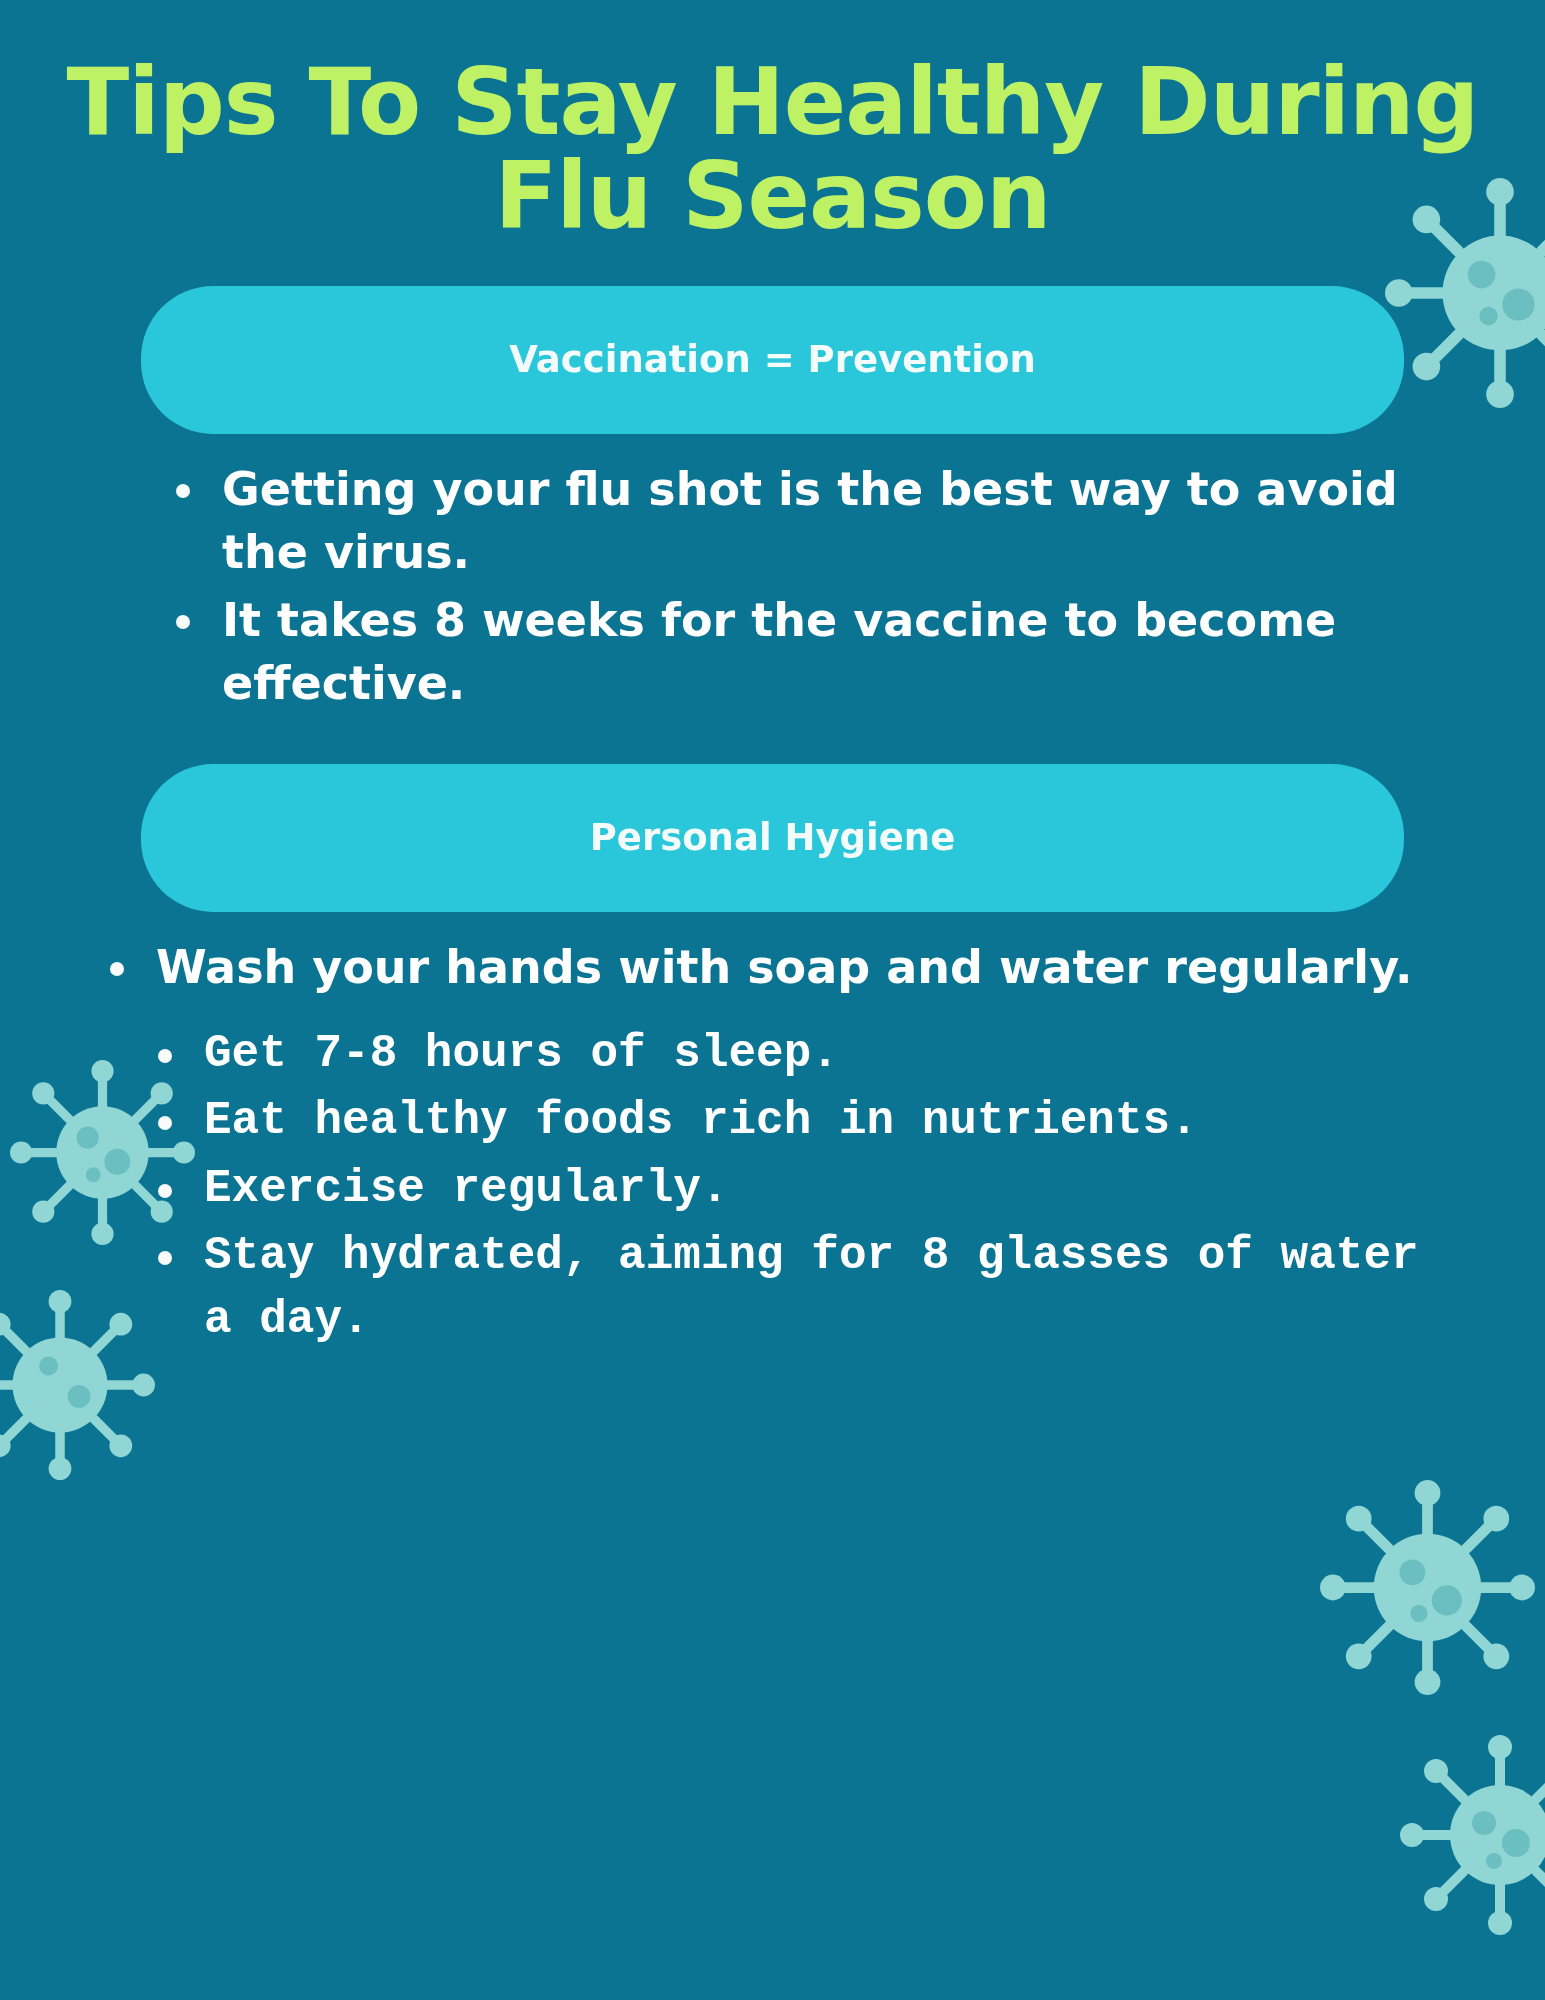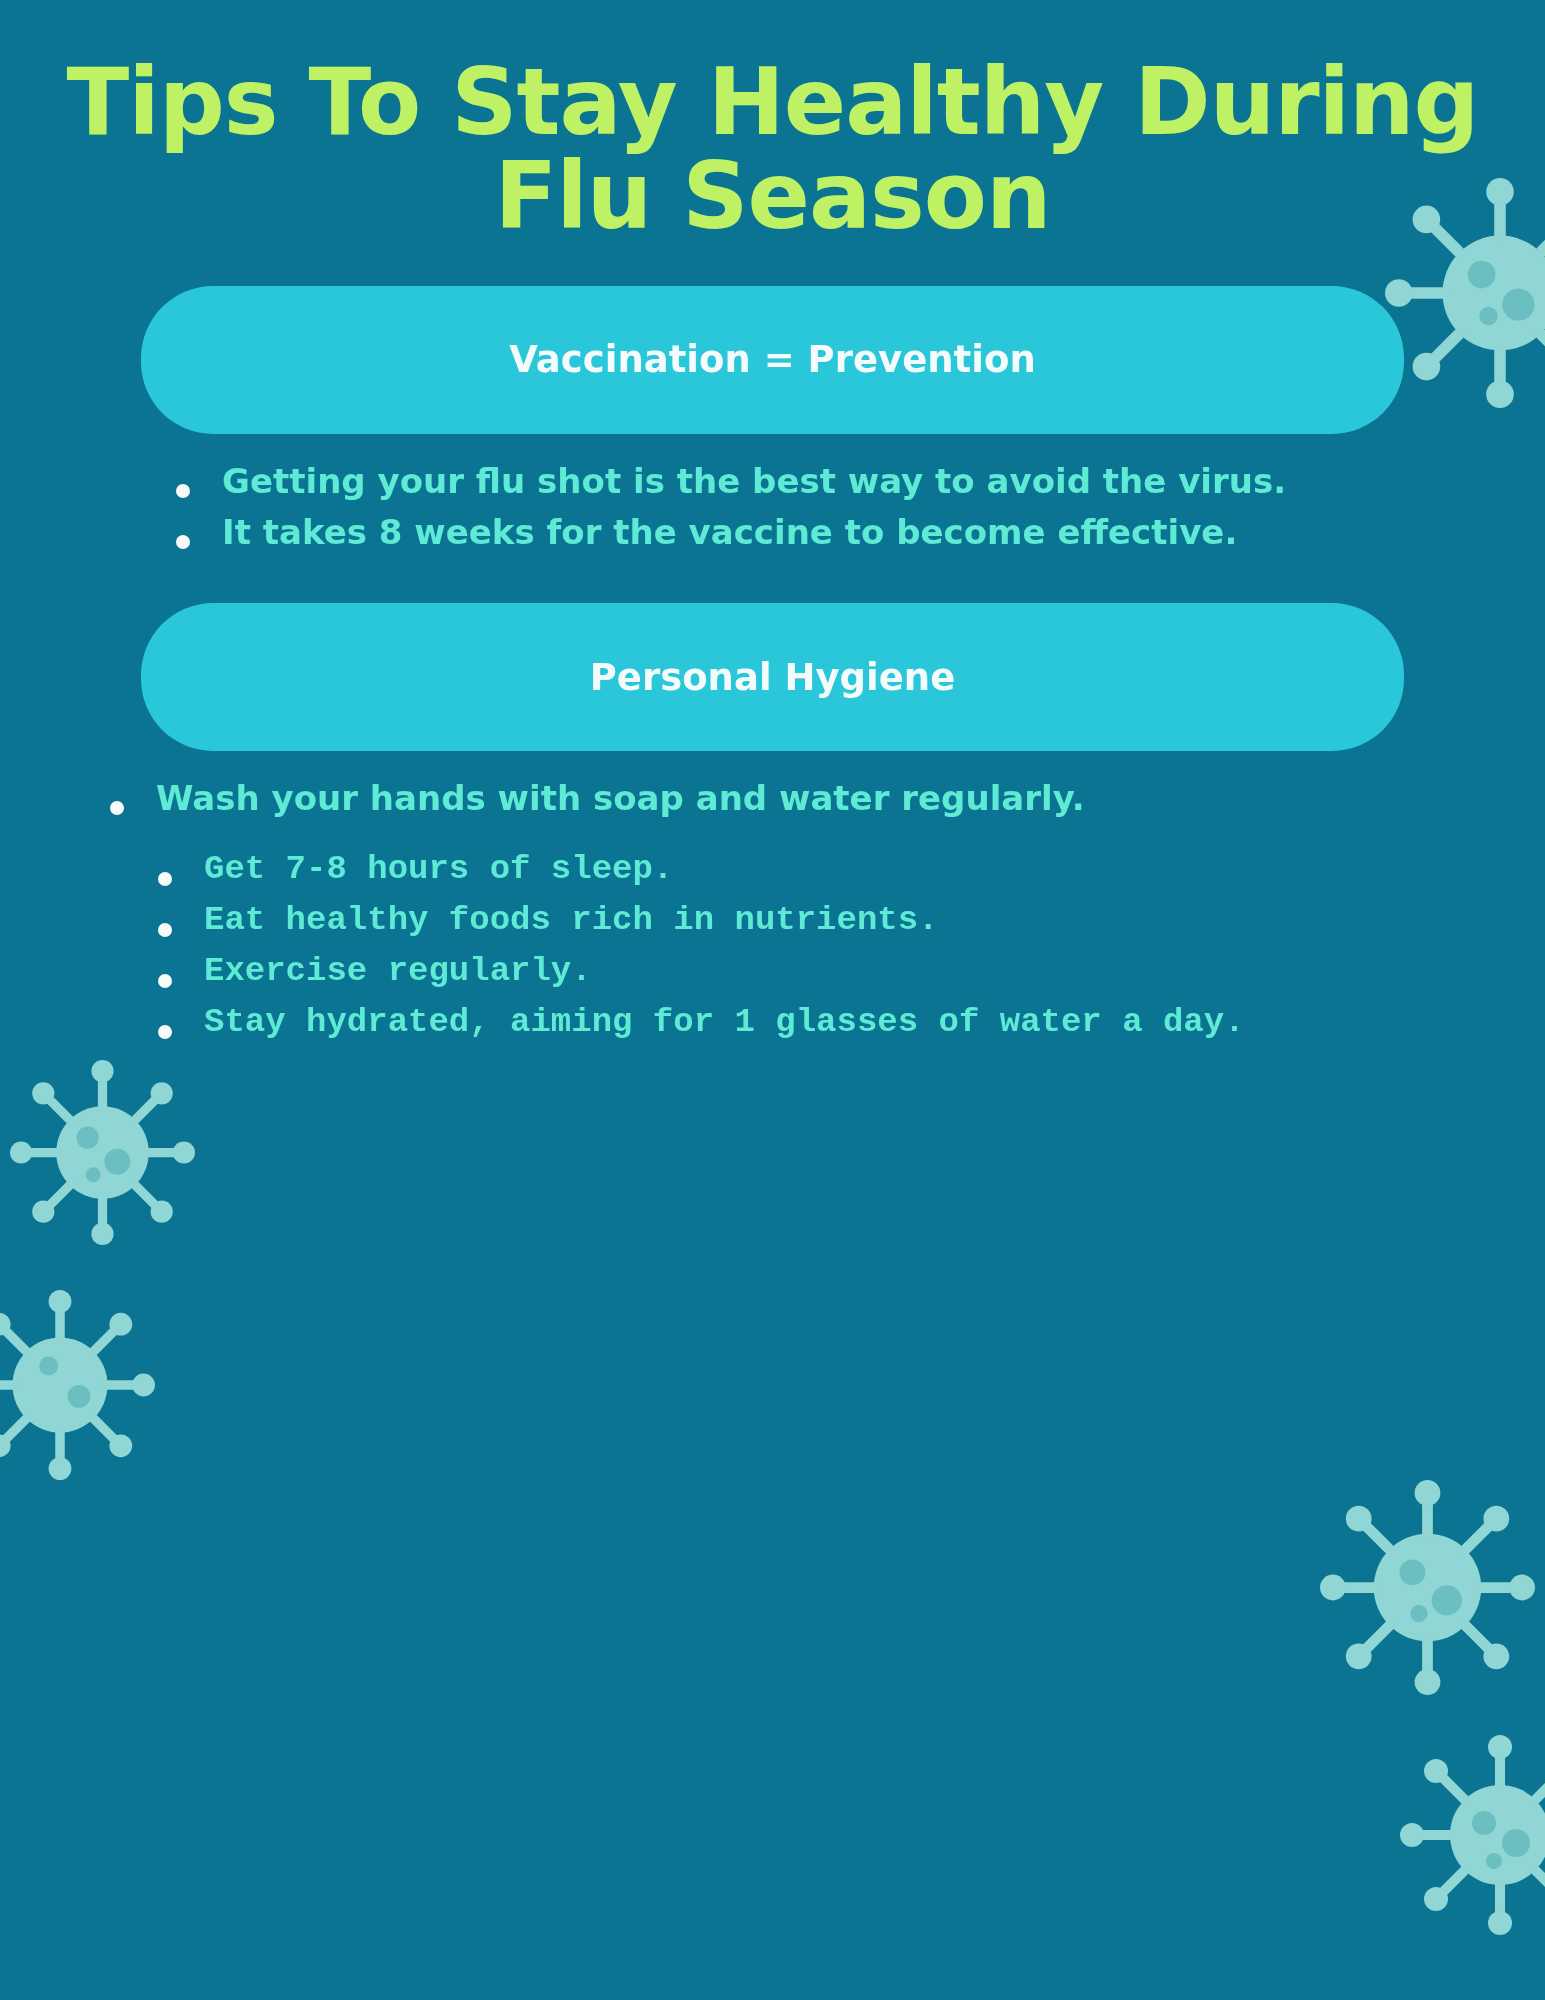--- a/index.html
+++ b/index.html
@@ -76,23 +76,23 @@
   .pill.sec2 { margin-top: 48px; }
   .pill.sec3 { margin-top: 36px; width: 1263px; }
 
   ul.bullets {
     list-style: none;
     margin: 24px 0 0 0;
     padding: 0 70px 0 160px;
   }
   ul.bullets li {
     position: relative;
-    color: #5eead4;
+    color: #ffffff;
     font-weight: 700;
-    font-size: 34px;
+    font-size: 46px;
     line-height: 1.38;
     margin-bottom: 4px;
     padding-left: 52px;
   }
   ul.bullets li::before {
     content: "";
     position: absolute;
     left: 6px;
     top: 26px;
     width: 14px;
@@ -281,18 +281,18 @@
       <ul class="bullets b2">
         <li>Wash your hands with soap and water regularly.</li>
       </ul>
     </div>
 
     <div class="section">
       <ul class="bullets b3">
         <li>Get 7-8 hours of sleep.</li>
         <li>Eat healthy foods rich in nutrients.</li>
         <li>Exercise regularly.</li>
-        <li>Stay hydrated, aiming for 1 glasses of water a day.</li>
+        <li>Stay hydrated, aiming for 8 glasses of water a day.</li>
       </ul>
     </div>
 
   </div>
 </div>
 
 </body></html>

